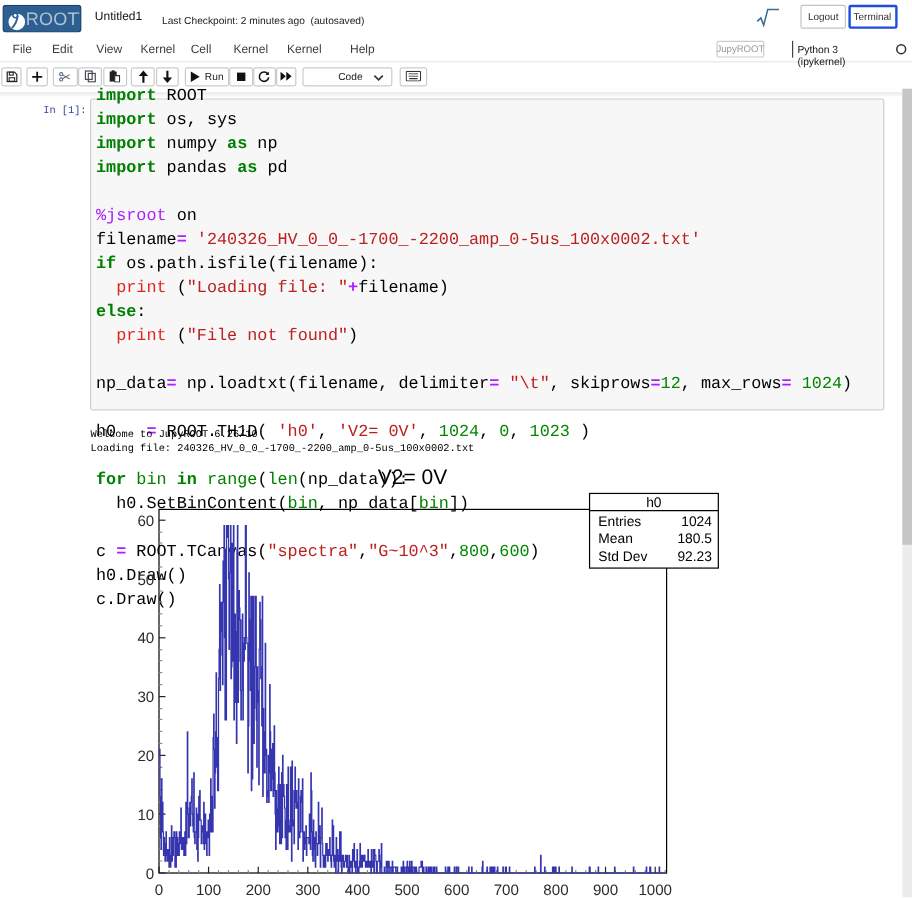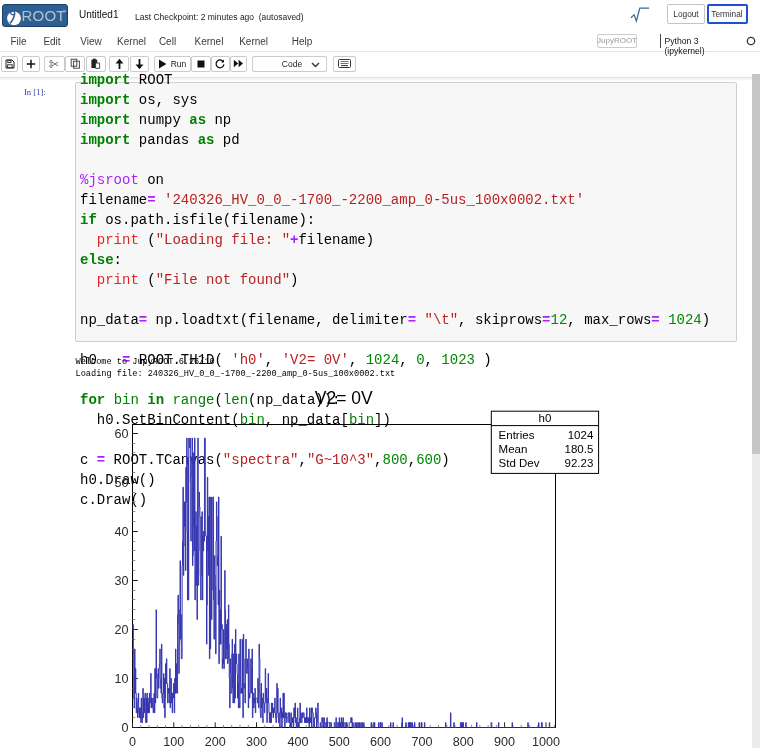--- a/index.html
+++ b/index.html
@@ -121,21 +121,21 @@
     <div class="tbtn" style="left:332.5px;width:23px">
       <svg width="13" height="9" viewBox="0 0 13 9">
         <rect x="0.5" y="0.5" width="12" height="8" rx="1" fill="none" stroke="#333" stroke-width="1"></rect>
         <path d="M3 6.6h7" stroke="#333" stroke-width="1"></path>
         <path d="M2.5 2.5h8M2.5 4.5h8" stroke="#333" stroke-width="0.7"></path>
       </svg>
     </div>
 <div class="abs" style="left:0;top:76.5px;width:760px;height:1px;background:#e3e3e3"></div>
 <div class="abs" style="left:0;top:77.5px;width:760px;height:3px;background:linear-gradient(#eee,#fff)"></div>
 
-<div class="abs" style="left:24px;top:87.4px;font-family:Liberation Serif, serif;font-size:8.6px;color:#303F9F">In [1]:</div>
+<div class="abs" style="left:36px;top:87.4px;font-family:Liberation Mono, monospace;font-size:8.6px;color:#303F9F">In [1]:</div>
 <div class="abs" style="left:74.5px;top:82px;width:662px;height:260.2px;background:#f7f7f7;border:1px solid #cfcfcf;border-radius:2px"></div>
 <pre class="abs" style="left:80px;top:70px;font-size:14px;line-height:20px;color:#000"><b style="color:#008000">import</b> ROOT
 <b style="color:#008000">import</b> os, sys
 <b style="color:#008000">import</b> numpy <b style="color:#008000">as</b> np
 <b style="color:#008000">import</b> pandas <b style="color:#008000">as</b> pd
 
 <span style="color:#AA22FF">%jsroot</span> on
 filename<b style="color:#AA22FF">=</b> <span style="color:#BA2121">'240326_HV_0_0_-1700_-2200_amp_0-5us_100x0002.txt'</span>
 <b style="color:#008000">if</b> os.path.isfile(filename):
   <span style="color:#e12525">print</span> (<span style="color:#BA2121">"Loading file: "</span><b style="color:#AA22FF">+</b>filename)

